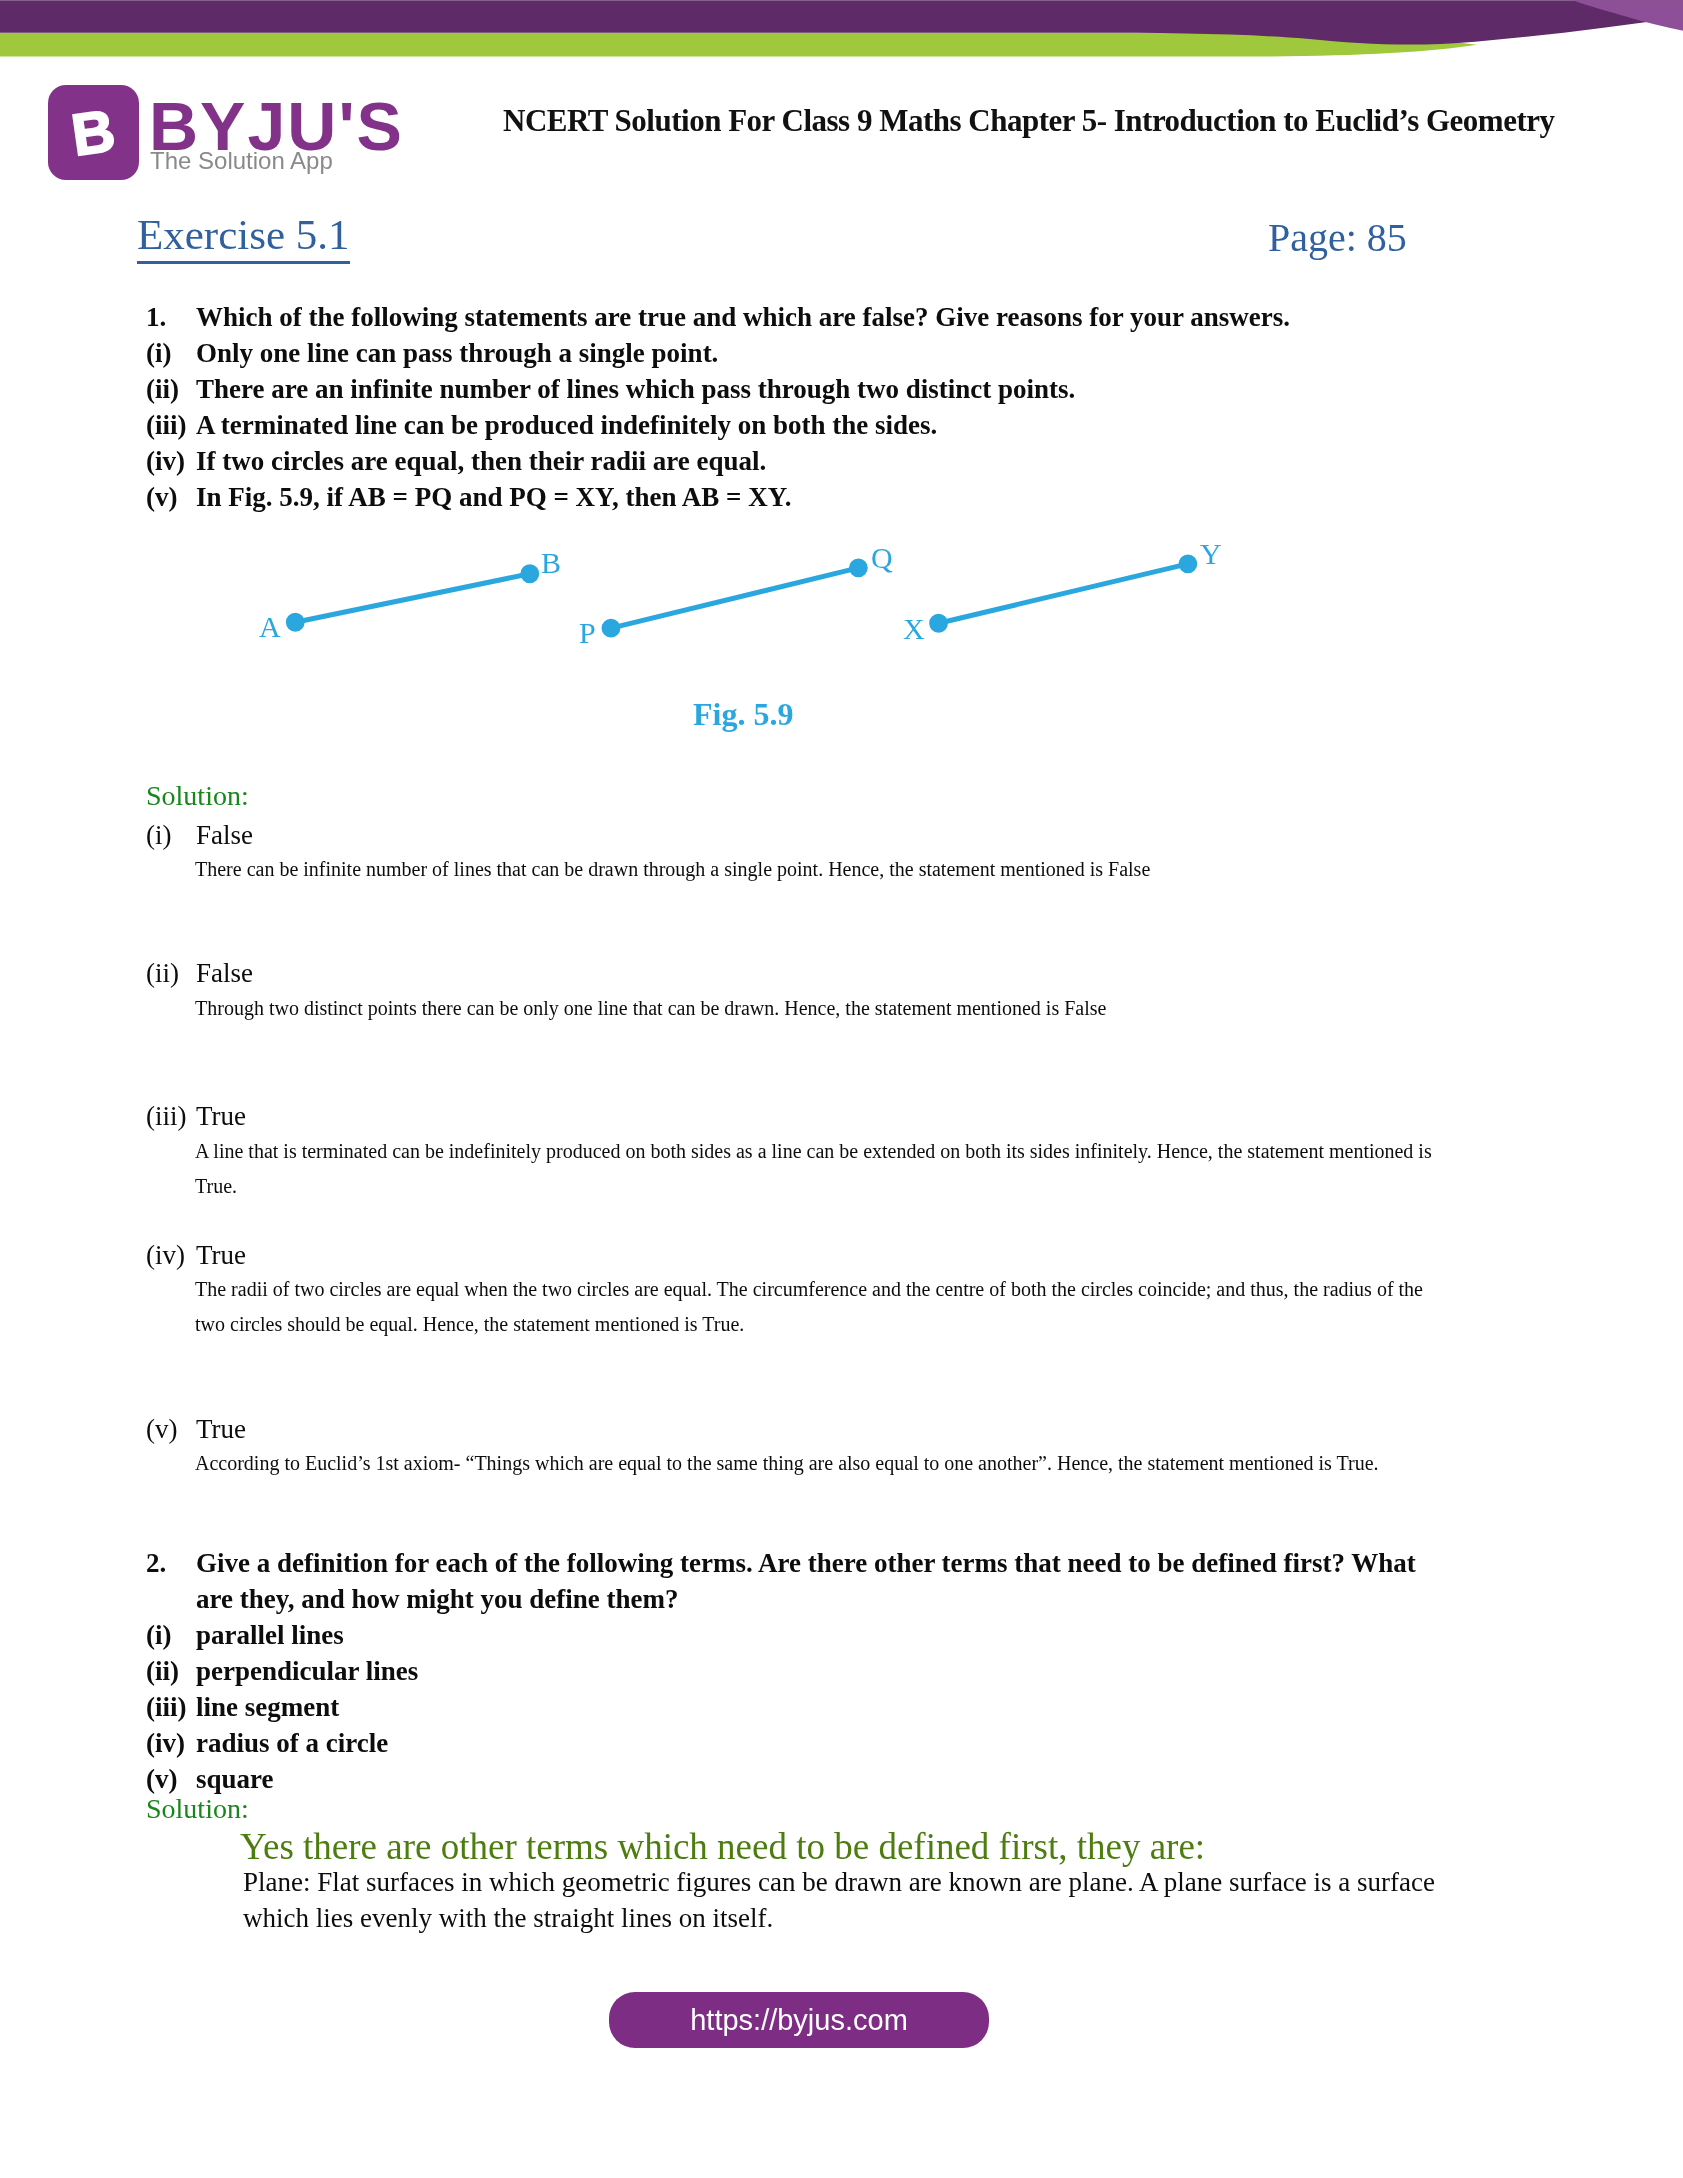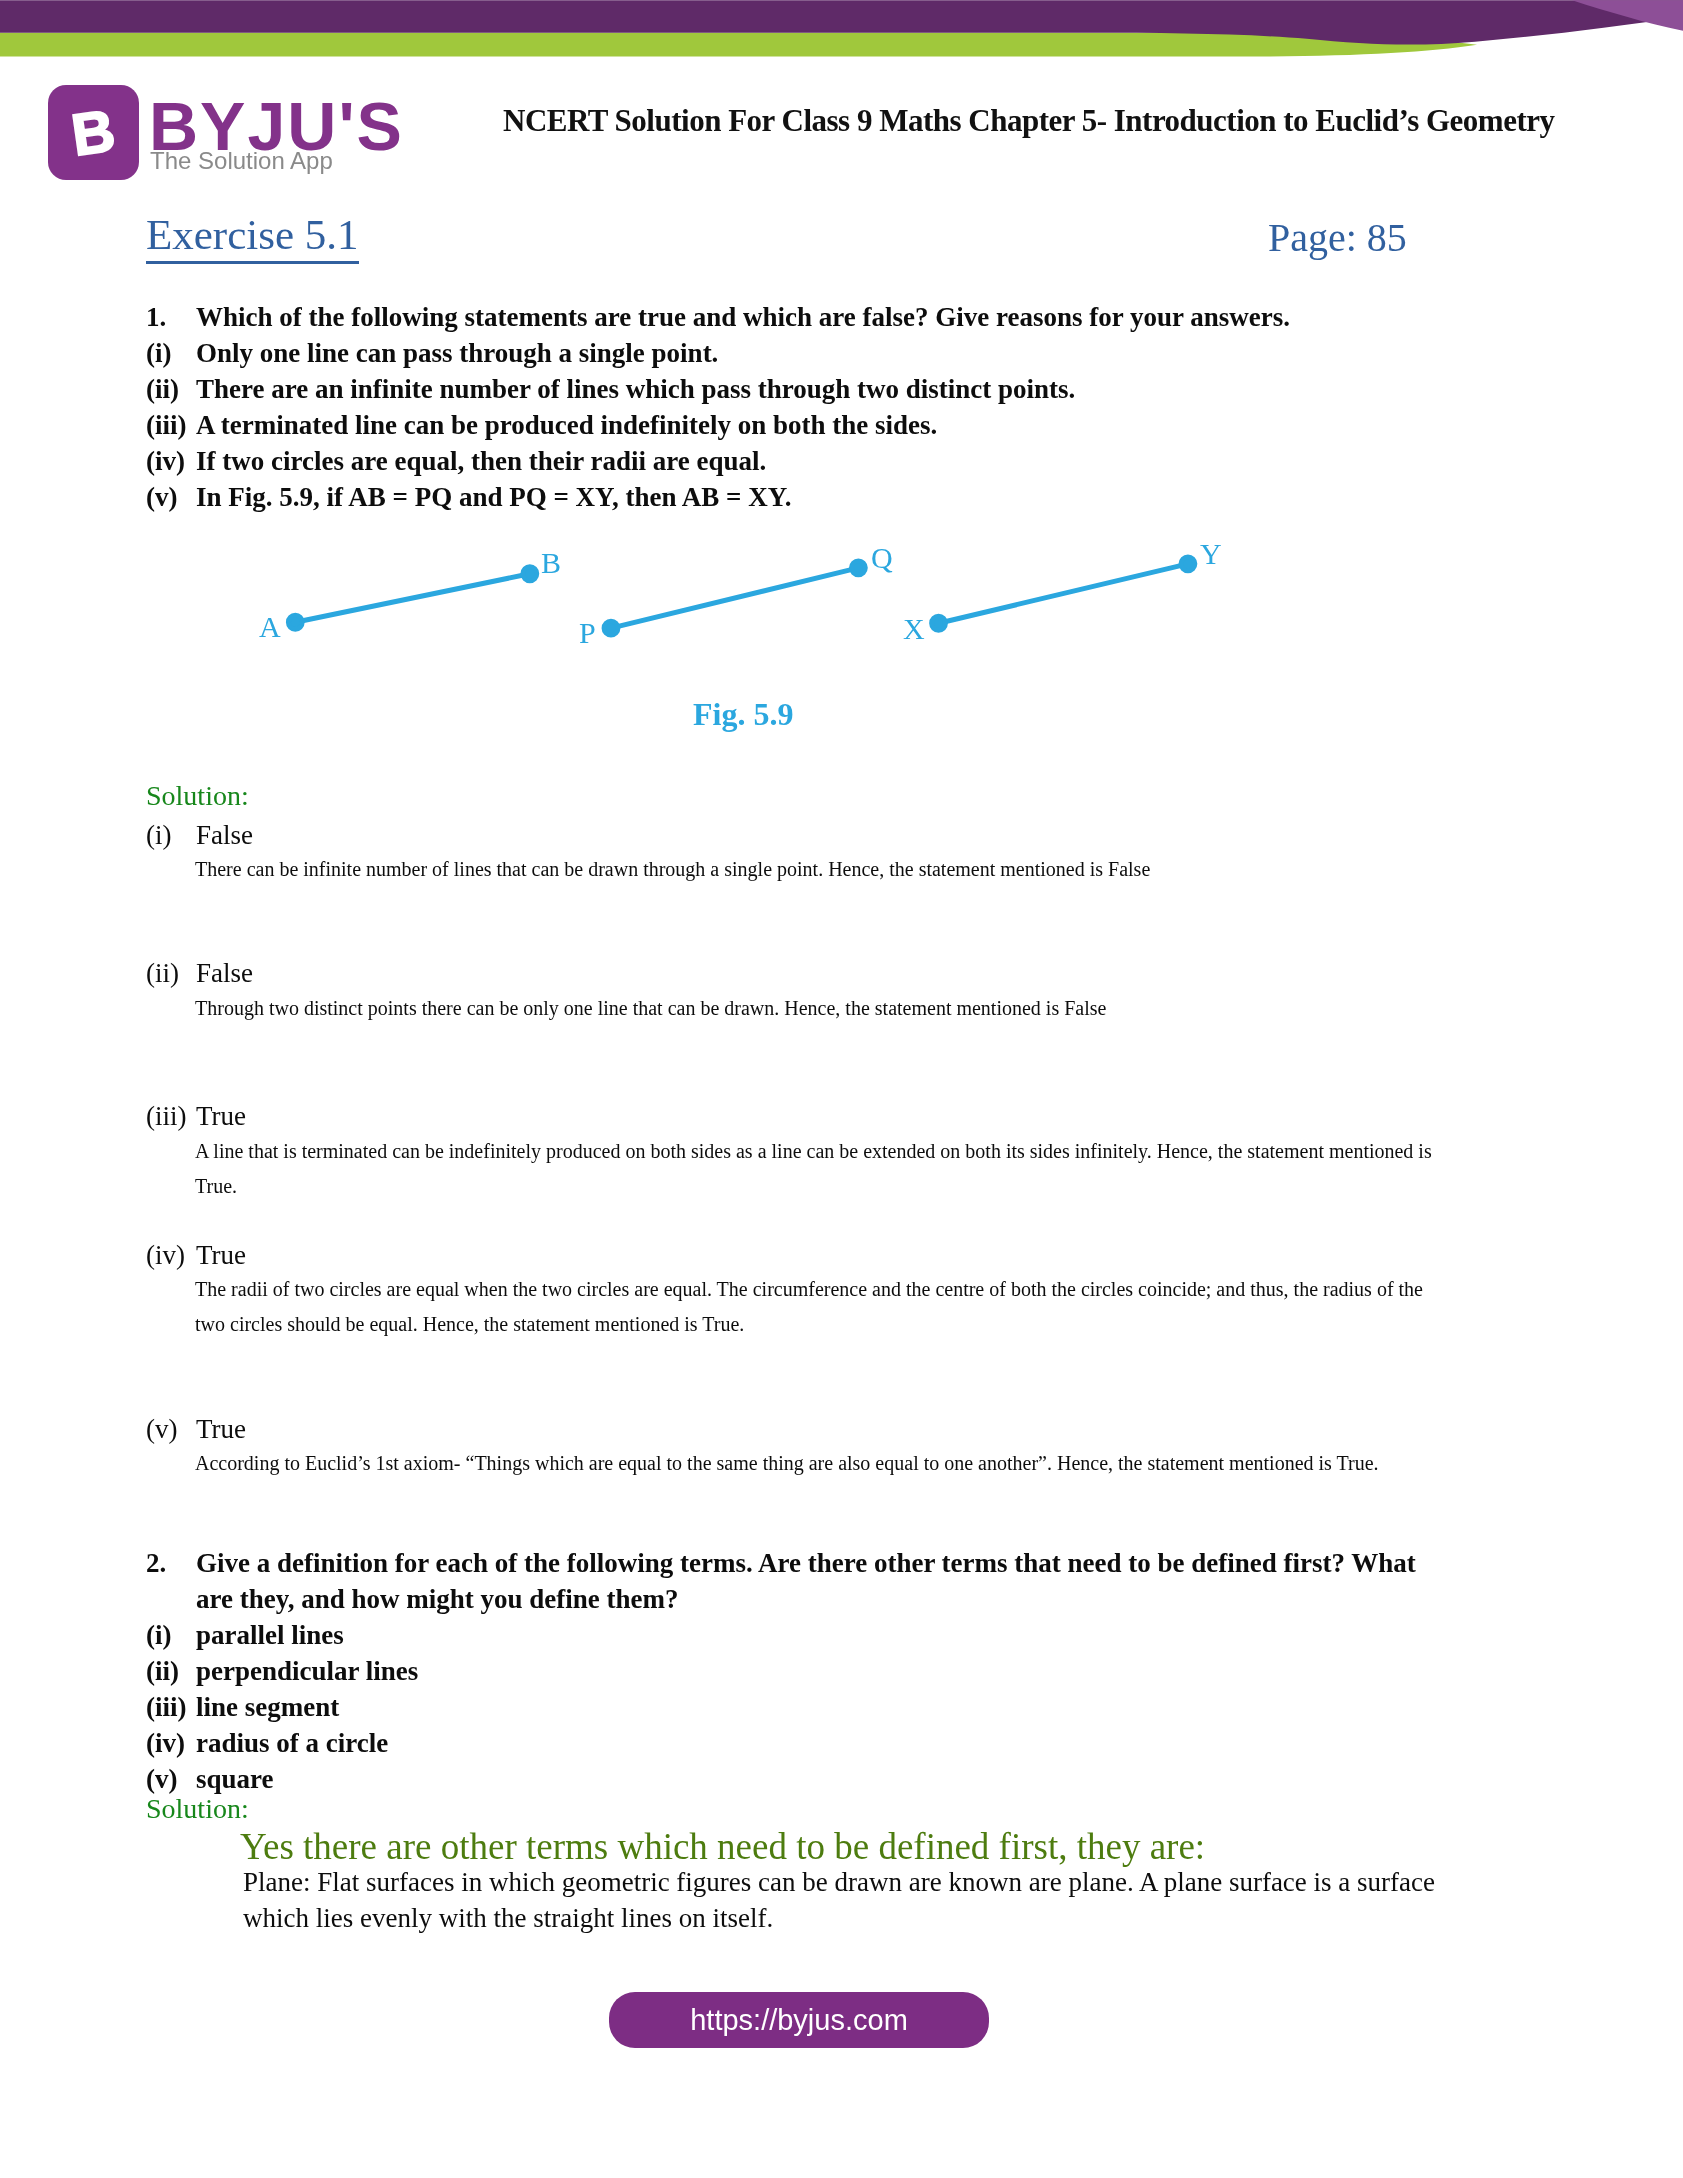--- a/index.html
+++ b/index.html
@@ -13,21 +13,21 @@
             border-radius:18px;display:flex;align-items:center;justify-content:center;}
   .logo-b{color:#ffffff;font-family:"Liberation Sans",sans-serif;font-weight:bold;font-size:59px;
           transform:rotate(-8deg);-webkit-text-stroke:2px #fff;}
   .logo-word{position:absolute;left:149px;top:87px;font-family:"Liberation Sans",sans-serif;
              font-weight:bold;font-size:68px;letter-spacing:2px;color:#83328a;}
   .logo-tag{position:absolute;left:150px;top:147px;font-family:"Liberation Sans",sans-serif;
             font-size:24px;color:#8a8a8a;}
   .doc-title{position:absolute;left:503px;top:103px;font-size:31px;font-weight:bold;color:#111;
              white-space:nowrap;letter-spacing:-0.5px;}
 
-  .exercise{position:absolute;left:146px;top:210px;font-size:43px;color:#31609f;
+  .exercise{position:absolute;left:137px;top:210px;font-size:43px;color:#31609f;
             border-bottom:3px solid #31609f;padding-bottom:2px;}
   .pagelabel{position:absolute;left:1236px;top:214px;font-size:40px;color:#31609f;margin-left:32px;}
 
   
   .qblock{position:absolute;left:146px;width:1307px;font-weight:bold;font-size:27px;color:#0d0d0d;}
   .qrow{display:flex;line-height:36px;}
   .qlabel{flex:none;width:50px;}
   .qtext{flex:1;}
   .q2text{width:1242px;}
 

